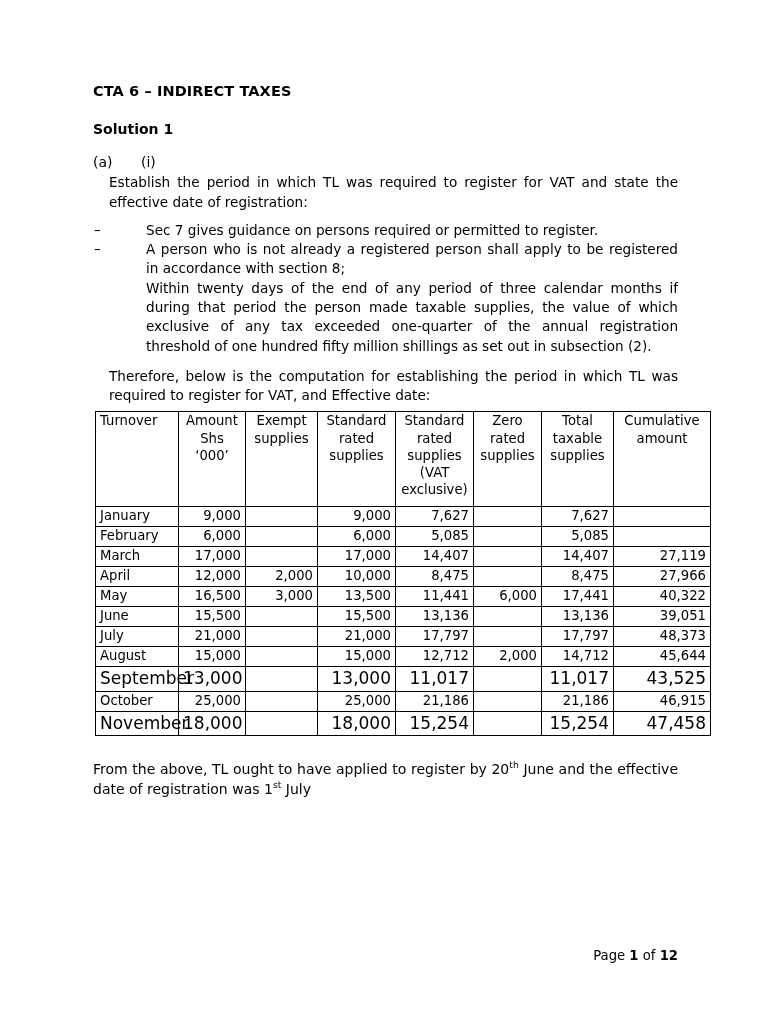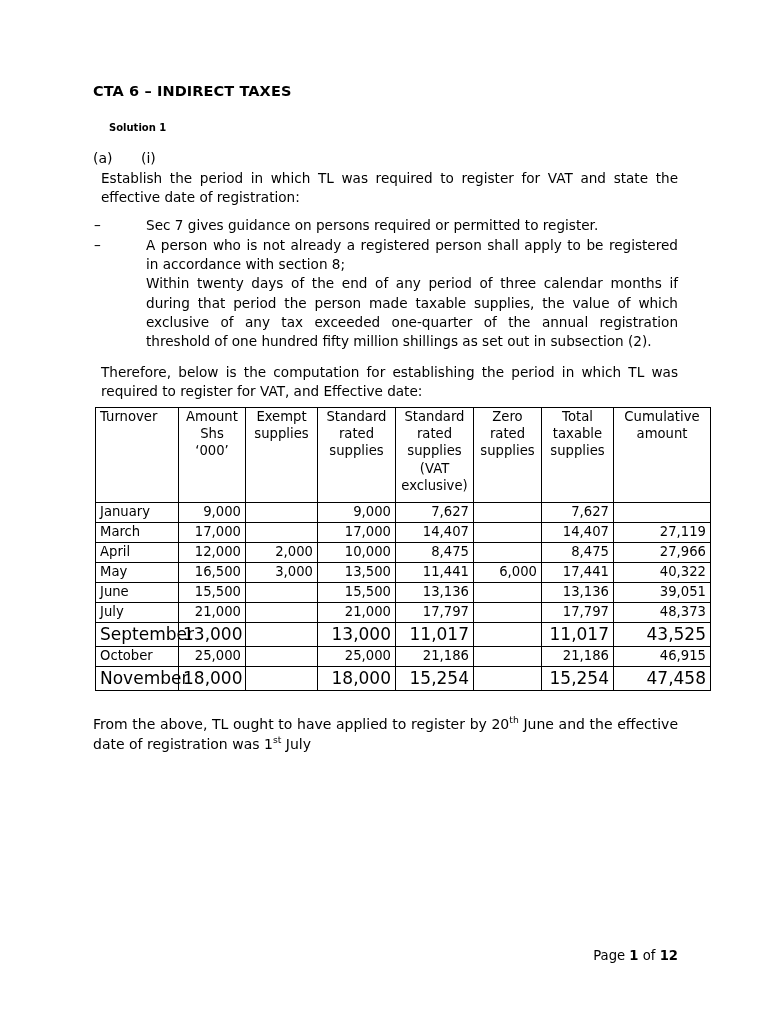--- a/index.html
+++ b/index.html
@@ -31,40 +31,40 @@
   }
 
   h1.doc-title {
     font-size: 14.5px;
     font-weight: bold;
     margin: 0 0 22px 0;
     letter-spacing: 0.1px;
     line-height: 1.1;
   }
   h2.solution-title {
-    font-size: 10px;
+    font-size: 14px;
     font-weight: bold;
-    margin: 0 0 16px 16px;
+    margin: 0 0 16px 0;
     line-height: 1.1;
   }
 
   .label-line {
     font-size: 14px;
     margin: 0 0 1px 0;
     line-height: 1.35;
   }
   .label-line .part-b {
     display: inline-block;
     width: 48px;
   }
 
   p.para {
     font-size: 13.6px;
     line-height: 1.42;
-    margin: 0 0 6px 8px;
+    margin: 0 0 6px 16px;
     text-align: justify;
     text-justify: inter-word;
   }
 
   .bullets {
     margin: 9px 0 11px 0;
   }
   .bullet-row {
     display: flex;
     font-size: 13.6px;
@@ -214,20 +214,30 @@
             <td class="c-month">January</td>
             <td class="c-num">9,000</td>
             <td class="c-num"></td>
             <td class="c-num">9,000</td>
             <td class="c-num">7,627</td>
             <td class="c-num"></td>
             <td class="c-num">7,627</td>
             <td class="c-num"></td>
           </tr>
           <tr>
+            <td class="c-month">February</td>
+            <td class="c-num">6,000</td>
+            <td class="c-num"></td>
+            <td class="c-num">6,000</td>
+            <td class="c-num">5,085</td>
+            <td class="c-num"></td>
+            <td class="c-num">5,085</td>
+            <td class="c-num"></td>
+          </tr>
+          <tr>
             <td class="c-month">March</td>
             <td class="c-num">17,000</td>
             <td class="c-num"></td>
             <td class="c-num">17,000</td>
             <td class="c-num">14,407</td>
             <td class="c-num"></td>
             <td class="c-num">14,407</td>
             <td class="c-num">27,119</td>
           </tr>
           <tr>
@@ -263,20 +273,30 @@
           <tr>
             <td class="c-month">July</td>
             <td class="c-num">21,000</td>
             <td class="c-num"></td>
             <td class="c-num">21,000</td>
             <td class="c-num">17,797</td>
             <td class="c-num"></td>
             <td class="c-num">17,797</td>
             <td class="c-num">48,373</td>
           </tr>
+          <tr>
+            <td class="c-month">August</td>
+            <td class="c-num">15,000</td>
+            <td class="c-num"></td>
+            <td class="c-num">15,000</td>
+            <td class="c-num">12,712</td>
+            <td class="c-num">2,000</td>
+            <td class="c-num">14,712</td>
+            <td class="c-num">45,644</td>
+          </tr>
           <tr class="small-row">
             <td class="c-month">September</td>
             <td class="c-num">13,000</td>
             <td class="c-num"></td>
             <td class="c-num">13,000</td>
             <td class="c-num">11,017</td>
             <td class="c-num"></td>
             <td class="c-num">11,017</td>
             <td class="c-num">43,525</td>
           </tr>

